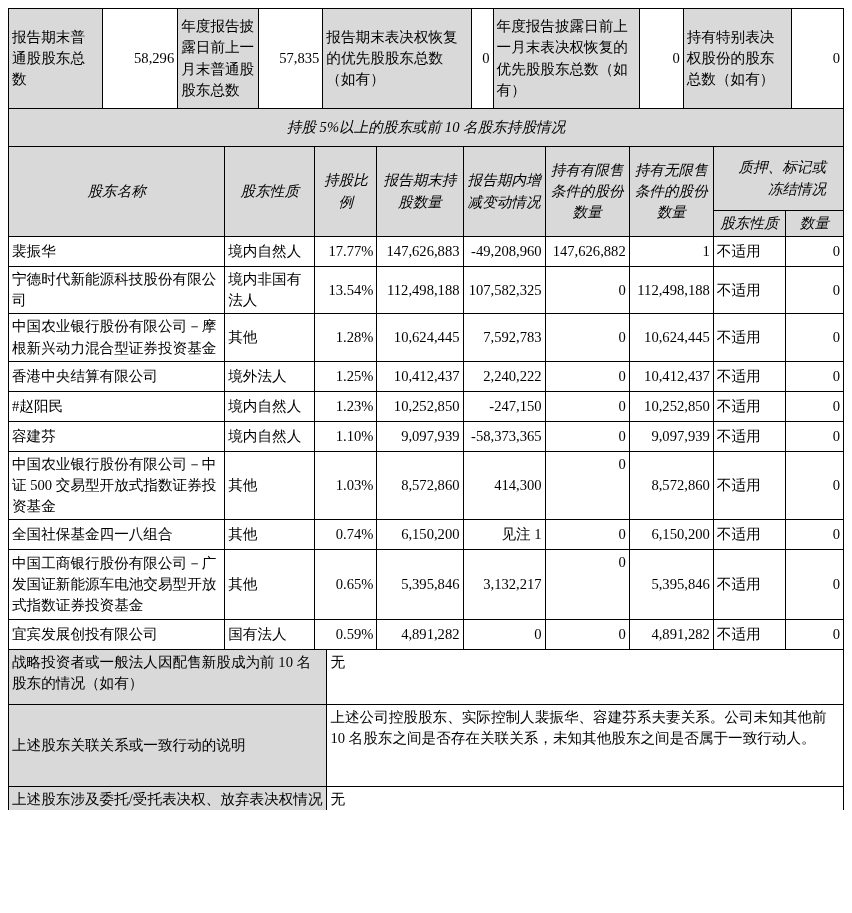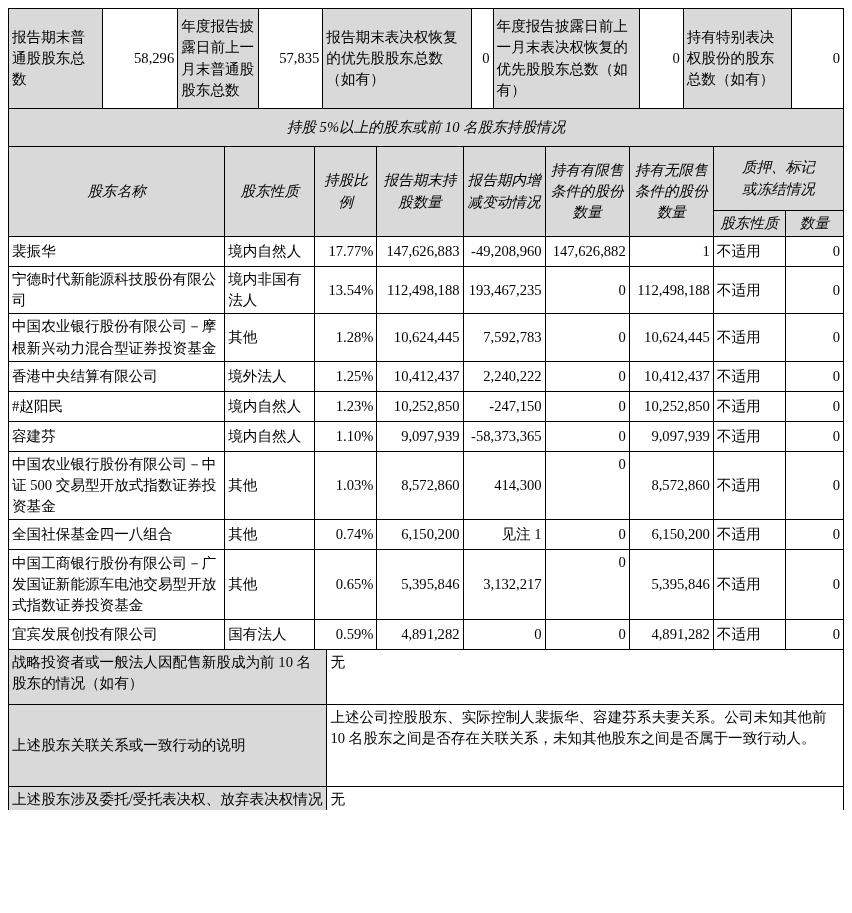--- a/index.html
+++ b/index.html
@@ -16,21 +16,21 @@
   table.join { margin-top:-1px; }
   td {
     border:1px solid #000; padding:2px 3px; vertical-align:middle;
     line-height:1.45; word-break:break-word; overflow:hidden;
   }
   .gray { background:#d9d9d9; }
   .num  { text-align:right; white-space:nowrap; }
   .ctr  { text-align:center;font-style:italic; }
   .vtop { vertical-align:top; }
   .vmid { vertical-align:middle;font-family:Liberation Serif, serif; }
-  .pad10 { padding:2px 24px; }
+  .pad10 { padding:2px 17px;text-align:right; }
 </style>
 </head>
 <body>
 
 <div class="page">
 
   <table class="tbl">
     <colgroup>
       <col style="width:94px">
         <col style="width:75px">
@@ -99,21 +99,21 @@
       <td class="num">147,626,882</td>
       <td class="num">1</td>
       <td>不适用</td>
       <td class="num">0</td>
     </tr>
     <tr style="height:46px">
       <td>宁德时代新能源科技股份有限公司</td>
       <td>境内非国有法人</td>
       <td class="num">13.54%</td>
       <td class="num">112,498,188</td>
-      <td class="num">193,467,235</td>
+      <td class="num">107,582,325</td>
       <td class="num">0</td>
       <td class="num">112,498,188</td>
       <td>不适用</td>
       <td class="num">0</td>
     </tr>
     <tr style="height:46px">
       <td>中国农业银行股份有限公司－摩根新兴动力混合型证券投资基金</td>
       <td>其他</td>
       <td class="num">1.28%</td>
       <td class="num">10,624,445</td>

